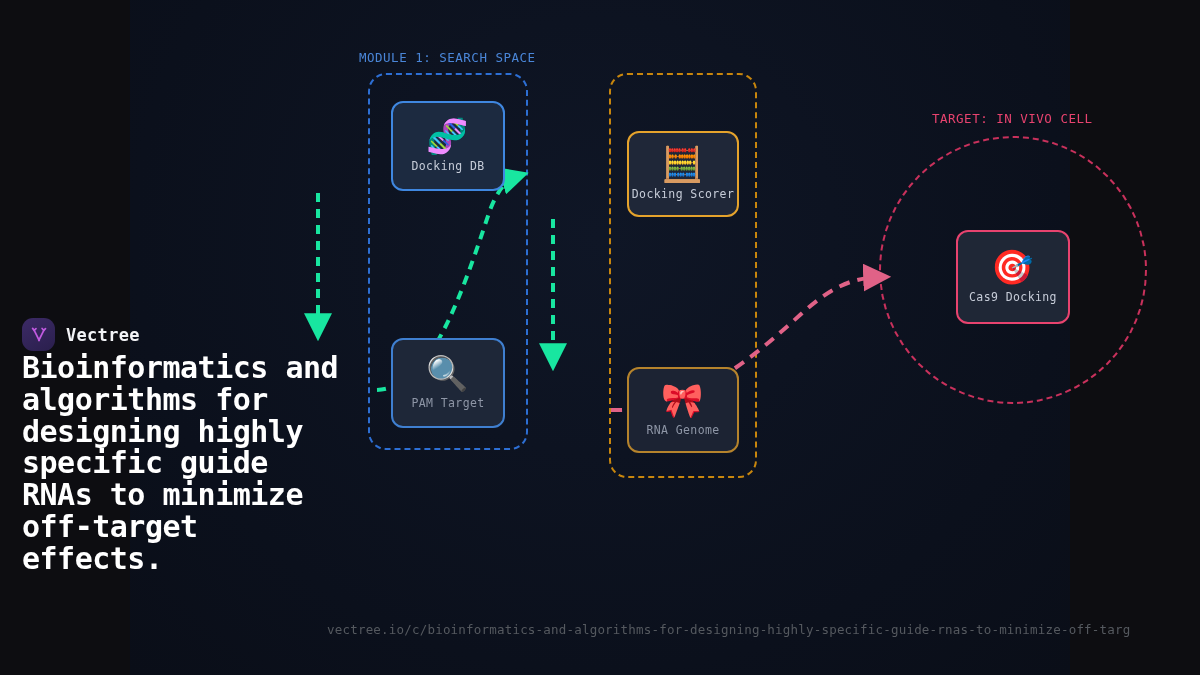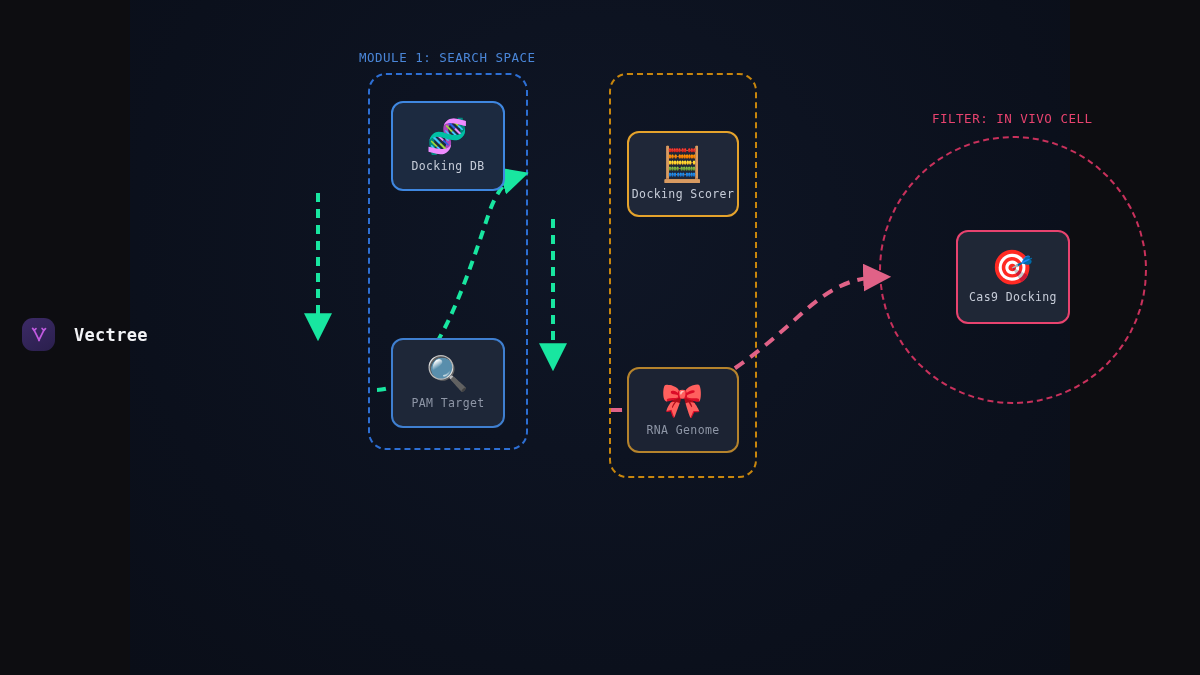--- a/index.html
+++ b/index.html
@@ -57,21 +57,21 @@
                       border-color:#e8436f; background:#1f2736; }
   #node-rna .nlabel { color:#8e96a6; }
   #node-pam .nlabel { color:#8e96a6; }
 
   
   #edges { position:absolute; left:0; top:0; width:940px; height:675px; pointer-events:none; }
 
   
   #brand {
     position:absolute; left:22px; top:318px;
-    display:flex; align-items:center; gap:19px; z-index:40;
+    display:flex; align-items:center; gap:11px; z-index:40;
   }
   #brand-mark {
     width:33px; height:33px; border-radius:11px;
     background:linear-gradient(150deg,#3c2a66,#2a1f4d);
     display:flex; align-items:center; justify-content:center;
   }
   #brand-name {
     font-size:17px; font-weight:bold; color:#f2f3f6; letter-spacing:.3px;
   }
   #headline {
@@ -86,21 +86,21 @@
   }
 </style>
 </head>
 <body>
 
 <div id="stage">
 
   <div id="panel">
 
     <div class="module-label" id="module1-label">MODULE 1: SEARCH SPACE</div>
-    <div class="module-label" id="target-label">FILTER: IN VIVO CELL</div>
+    <div class="module-label" id="target-label">TARGET: IN VIVO CELL</div>
 
     <div class="module-box" id="module1-box"></div>
     <div class="module-box" id="module2-box"></div>
     <div id="target-circle"></div>
 
     <svg id="edges" viewBox="0 0 940 675">
       <defs>
         <marker id="ah-teal" markerWidth="7" markerHeight="7" refX="4.2" refY="3.5" orient="auto">
           <path d="M0,0 L7,3.5 L0,7 z" fill="#18e6a0"></path>
         </marker>
@@ -152,15 +152,17 @@
           <path d="M5.2,5.4 L10,15 L14.8,5.4"></path>
           <path d="M5.2,5.4 L3.6,3.4 M5.2,5.4 L7.0,3.6"></path>
           <path d="M14.8,5.4 L13.1,3.5 M14.8,5.4 L16.5,3.6"></path>
         </g>
         <circle cx="10" cy="15" r="1.1" fill="#c05ae0"></circle>
       </svg>
     </div>
     <div id="brand-name">Vectree</div>
   </div>
 
+  <div id="headline">Bioinformatics and algorithms for designing highly specific guide RNAs to minimize off-target effects.</div>
 
+  <div id="footer-url">vectree.io/c/bioinformatics-and-algorithms-for-designing-highly-specific-guide-rnas-to-minimize-off-targ</div>
 
 </div>
 
 </body></html>

